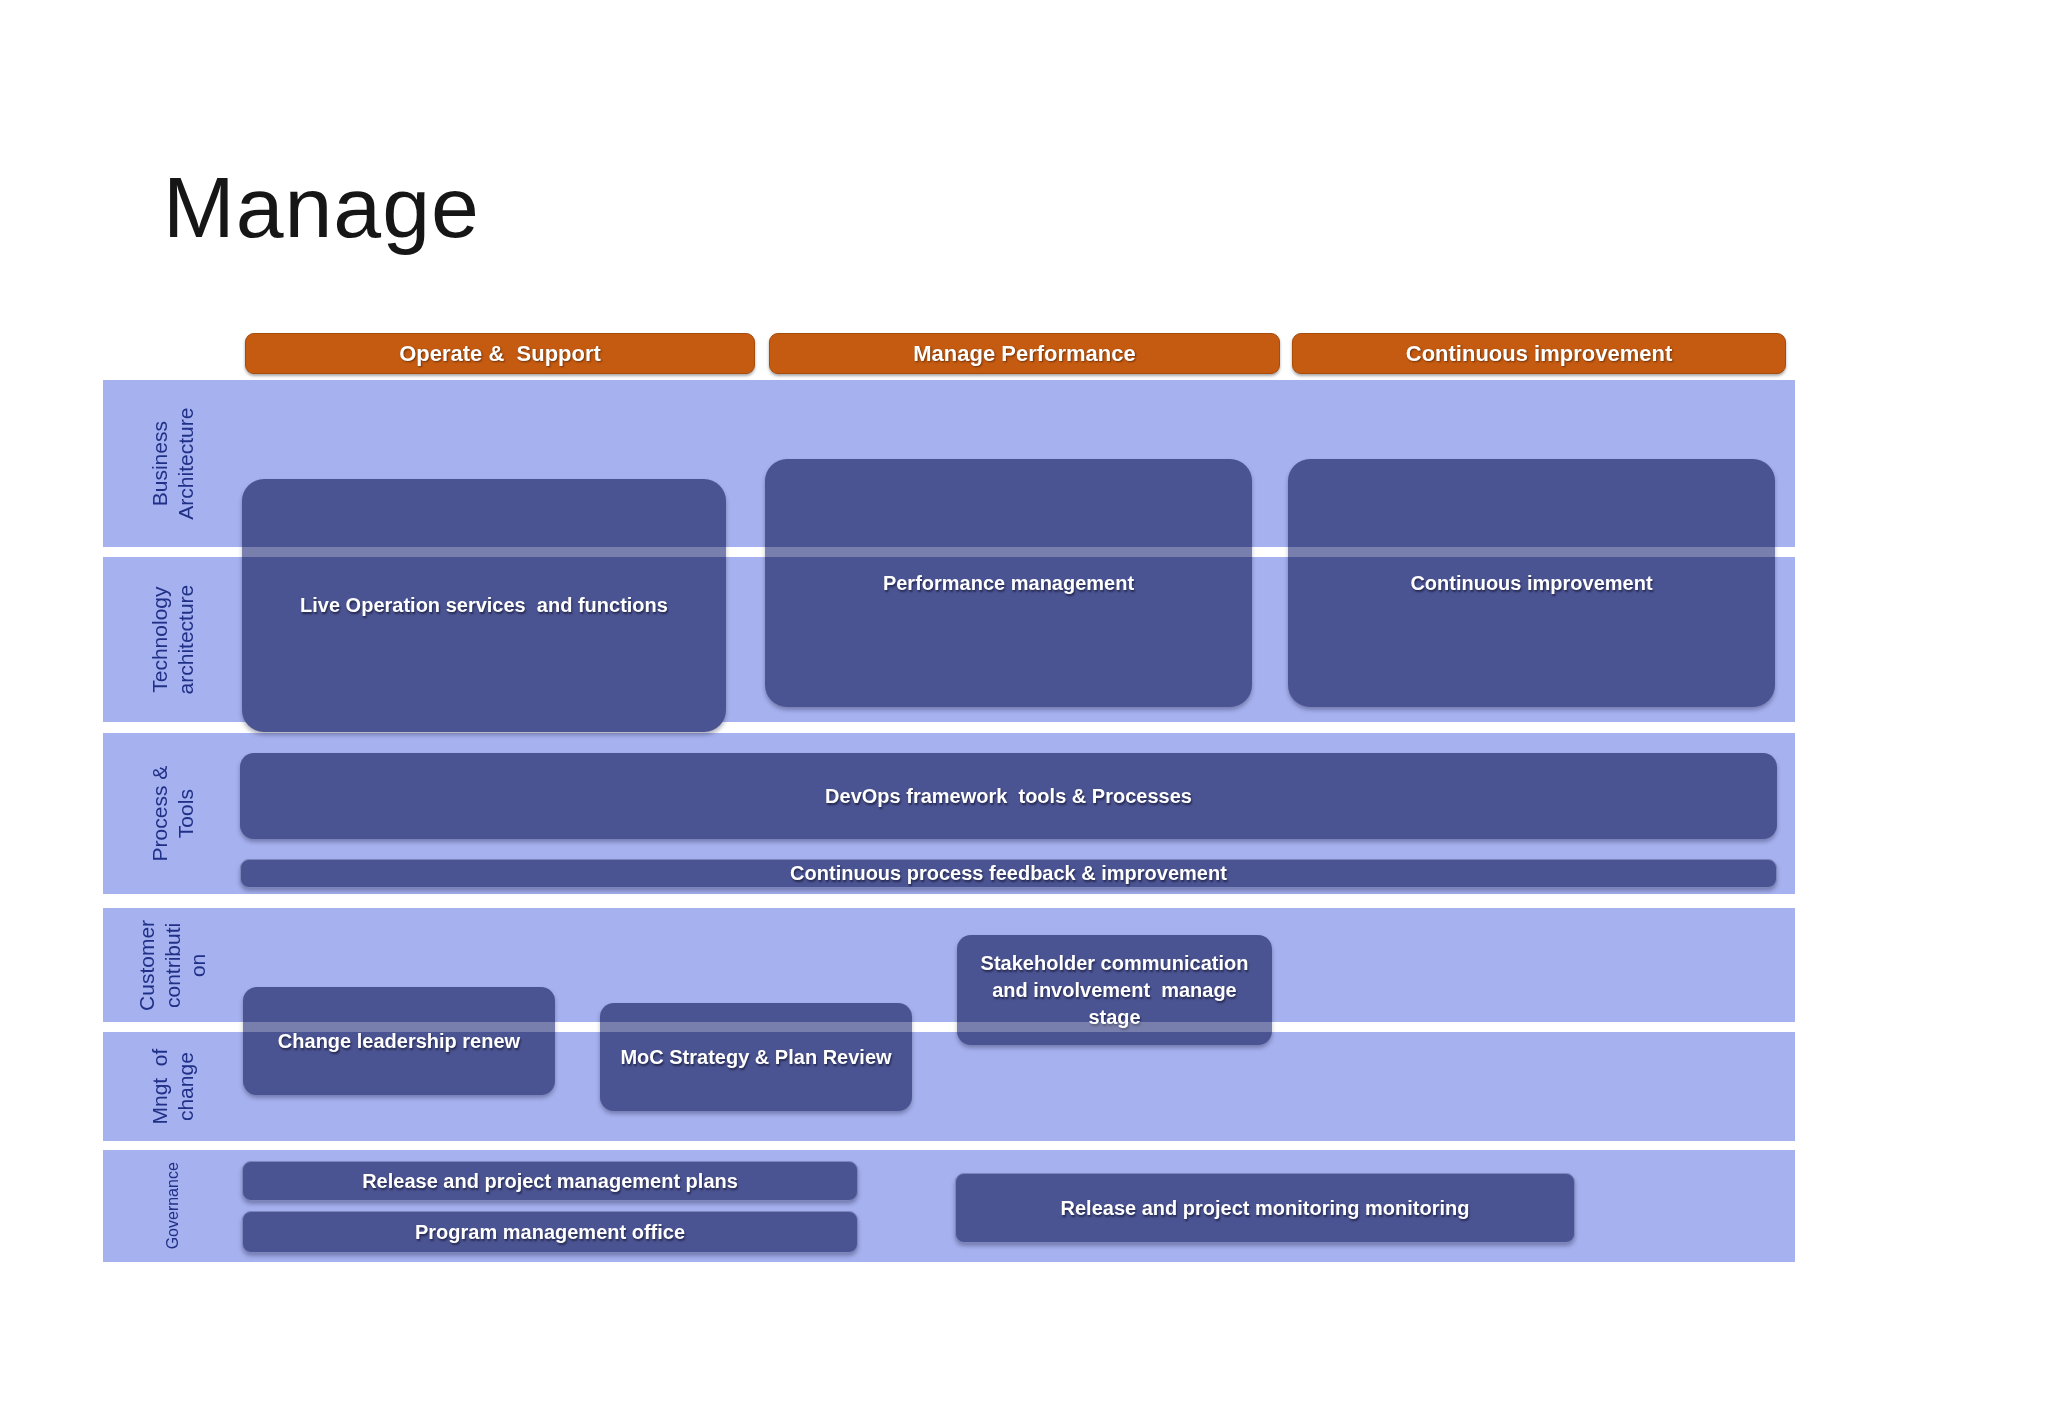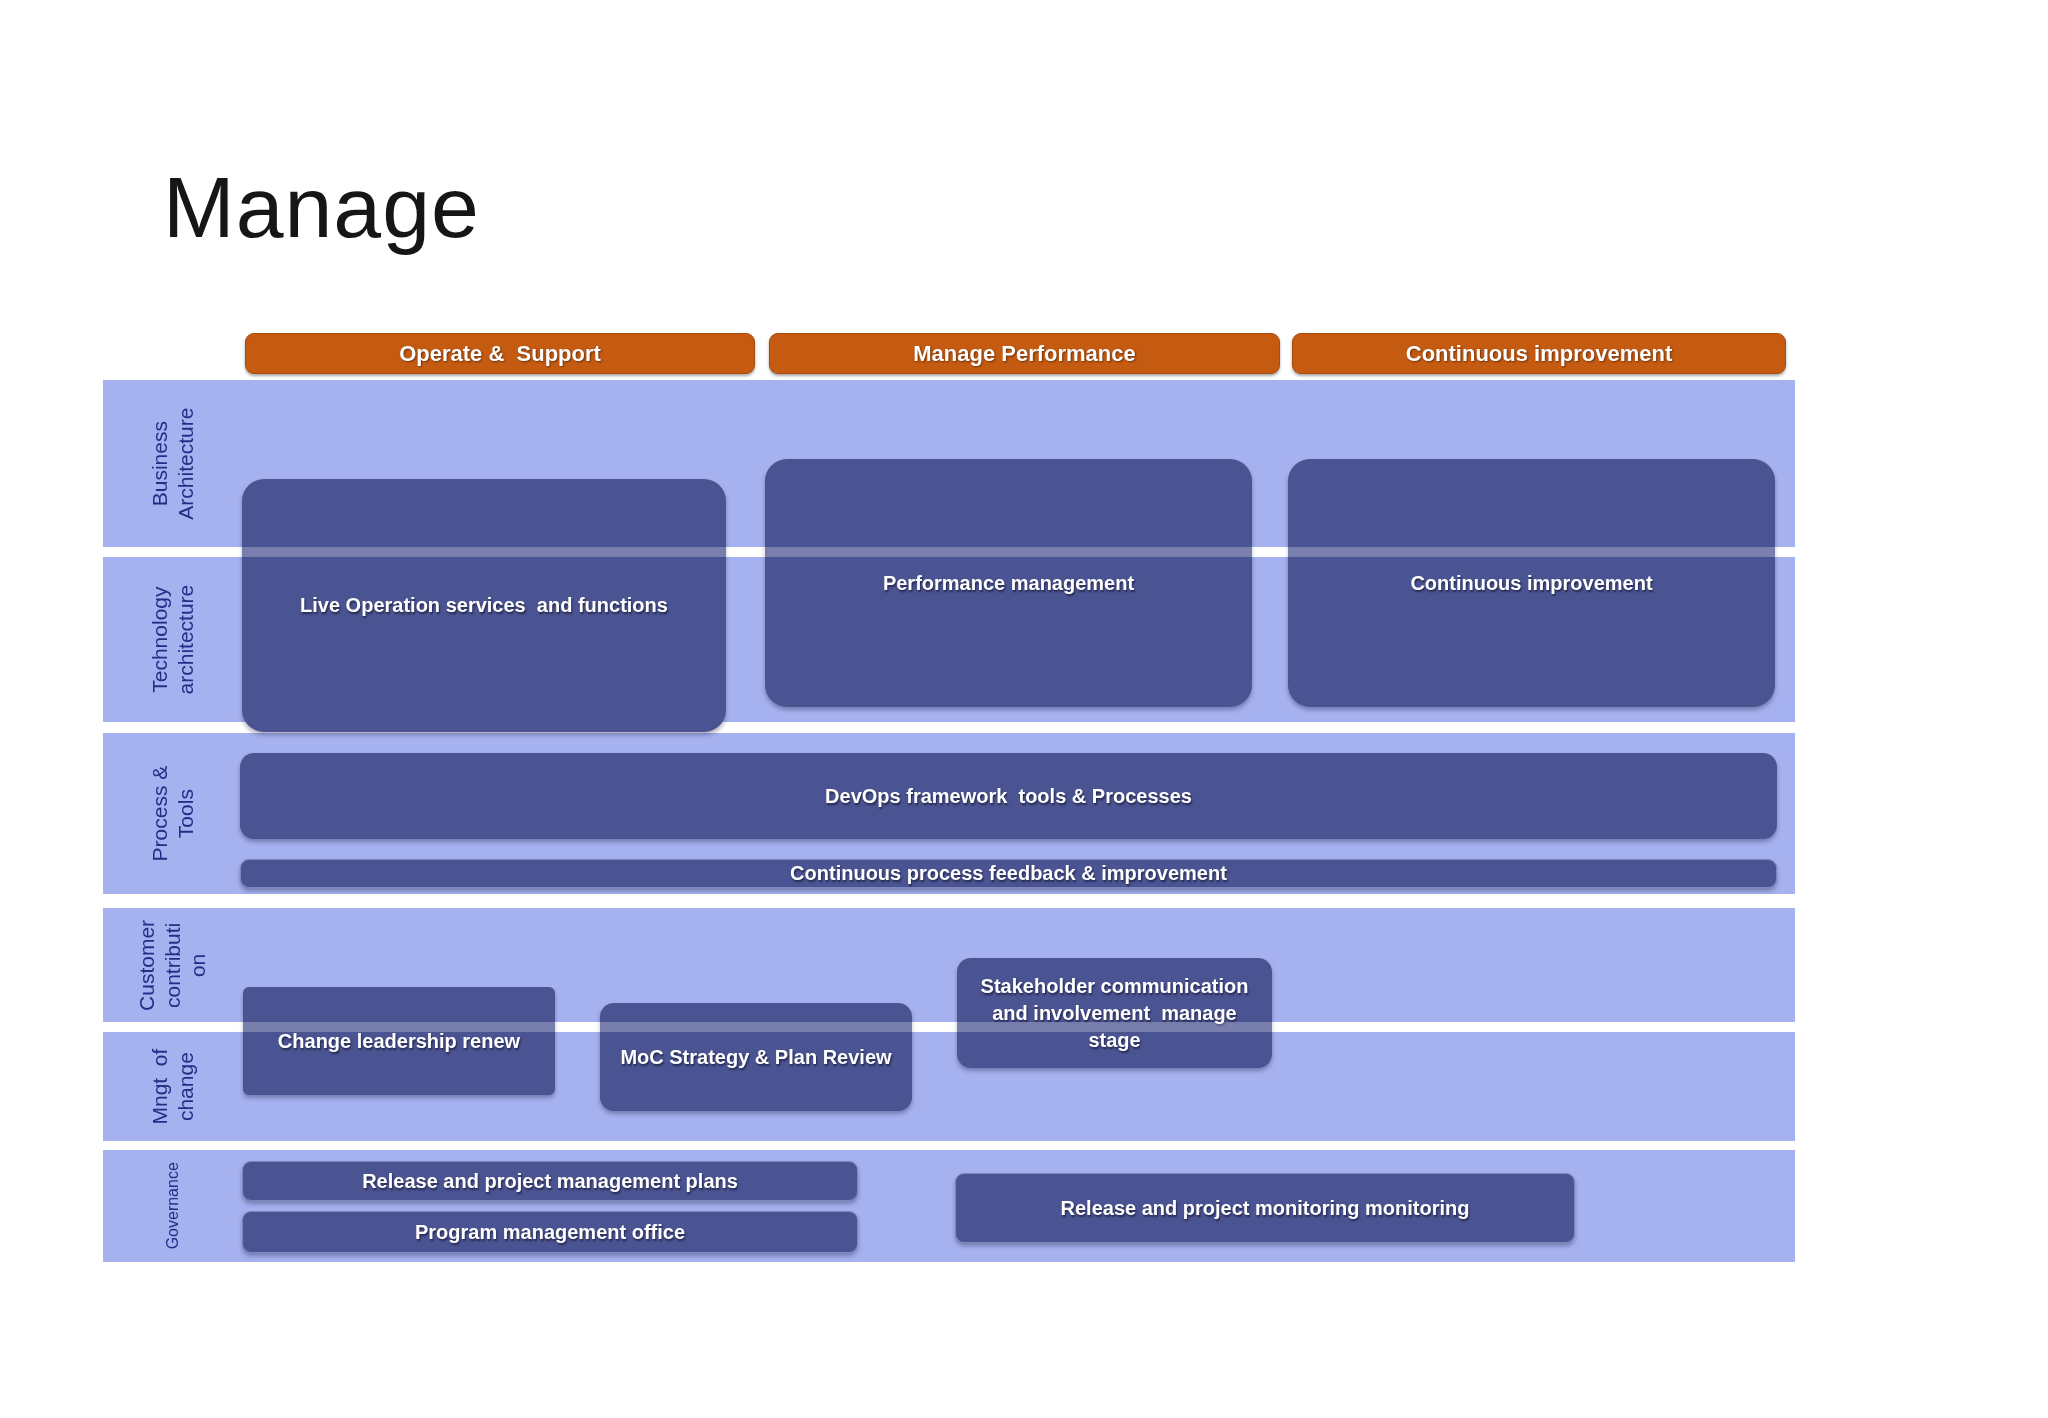--- a/index.html
+++ b/index.html
@@ -112,27 +112,27 @@
     <span>Continuous improvement</span>
   </div>
 
   <div class="box" style="left:240px;top:753px;width:1537px;height:86px;border-radius:14px;">
     <span>DevOps framework  tools &amp; Processes</span>
   </div>
   <div class="box bar" style="left:240px;top:859px;width:1537px;height:29px;">
     <span>Continuous process feedback &amp; improvement</span>
   </div>
 
-  <div class="box" style="left:243px;top:987px;width:312px;height:108px;border-radius:6px;">
+  <div class="box" style="left:243px;top:987px;width:312px;height:108px;border-radius:14px;">
     <span>Change leadership renew</span>
   </div>
   <div class="box" style="left:600px;top:987px;width:312px;height:108px;border-radius:14px;margin-top:16px;">
     <span>MoC Strategy &amp; Plan Review</span>
   </div>
-  <div class="box" style="left:957px;top:958px;width:315px;height:110px;border-radius:14px;">
+  <div class="box" style="left:957px;top:935px;width:315px;height:110px;border-radius:14px;">
     <span>Stakeholder communication
 and involvement  manage
 stage</span>
   </div>
 
   <div class="box bar" style="left:242px;top:1161px;width:616px;height:40px;">
     <span>Release and project management plans</span>
   </div>
   <div class="box bar" style="left:242px;top:1211px;width:616px;height:42px;">
     <span>Program management office</span>

